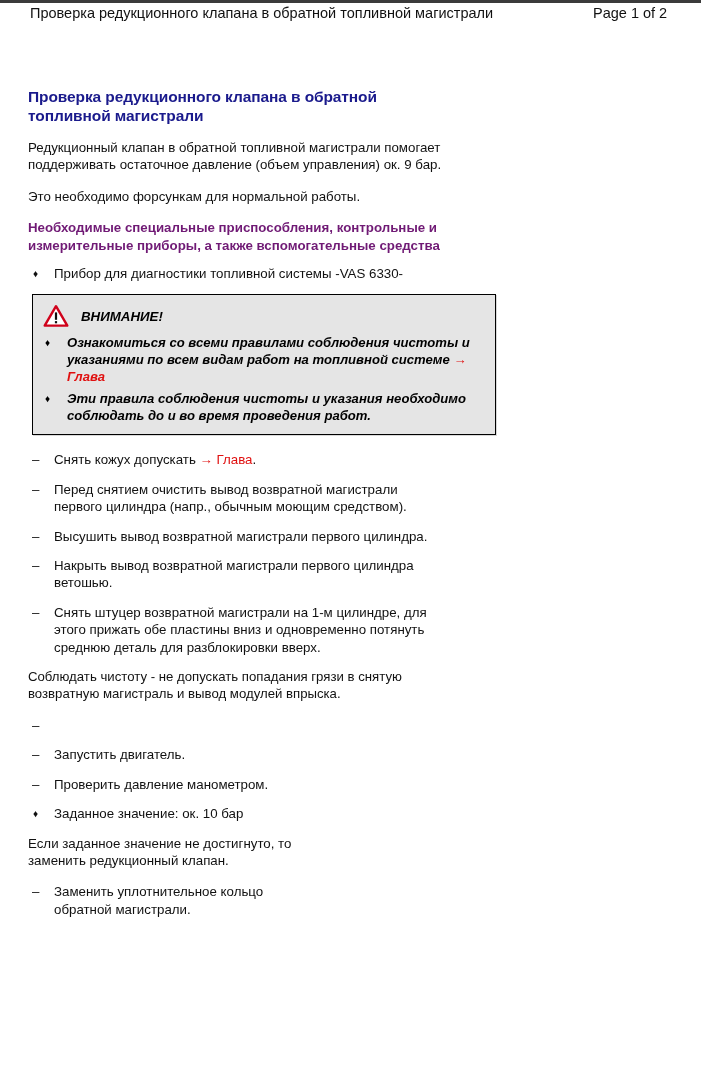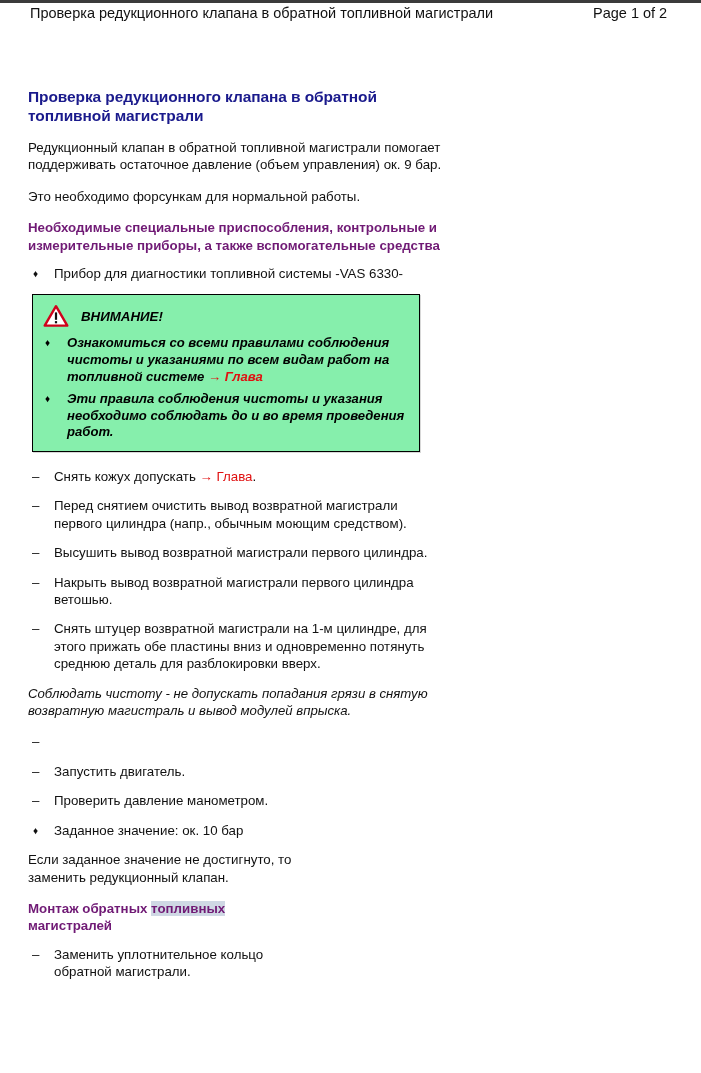--- a/index.html
+++ b/index.html
@@ -79,24 +79,24 @@
   .row .marker.dash { padding-left:4px; font-size:13.3px; }
   .row .marker.diamond { font-size:10px; padding-left:5px; line-height:17.4px; }
   .row .txt { flex:1 1 auto; }
 
   .row.bullet-list .marker { width:26px; }
 
   
   .warn-box {
     position:relative;
     border:1px solid #000;
-    width:388px;
+    width:464px;
     margin:2px 0 16px 4px;
     padding:9px 10px 10px 10px;
-    background:#86efac;
+    background:#e5e5e5;
     box-shadow:1px 1px 0 #d8d8d8;
   }
   .warn-head {
     display:flex; align-items:center; gap:12px;
     margin-bottom:7px;
   }
   .warn-icon { width:26px; height:24px; flex:0 0 auto; }
   .warn-title {
     font-size:13.3px; font-weight:bold; font-style:italic; color:#000;
   }
@@ -120,21 +120,21 @@
     margin:4px 0 8px 2px;
   }
   .note-icon {
     width:25px; height:25px; flex:0 0 auto;
     border-radius:3px;
   }
   .note-title {
     font-size:13.3px; font-weight:bold; font-style:italic; color:#111;
   }
   p.note-body {
-    font-size:13.2px; font-style:italic; line-height:17.4px;
+    font-size:13.2px; line-height:17.4px;
     margin:0 0 14px 0; color:#111;
   }
 
   .sel-hl { background:#cfd8e4; }
 </style>
 </head>
 <body>
 
 <div id="page">
 
@@ -223,21 +223,20 @@
       <span class="txt">Проверить давление манометром.</span>
     </div>
 
     <div class="row">
       <span class="marker diamond">♦</span>
       <span class="txt">Заданное значение: ок. 10 бар</span>
     </div>
 
     <p class="para" style="max-width:280px">Если заданное значение не достигнуто, то заменить редукционный клапан.</p>
 
-    <h2 class="subhead" style="max-width:230px"><span>Монтаж обратных </span><span class="sel-hl">топливных</span><span> магистралей</span></h2>
 
     <div class="row">
       <span class="marker dash">–</span>
       <span class="txt" style="max-width:250px">Заменить уплотнительное кольцо обратной магистрали.</span>
     </div>
 
   </div>
 </div>
 
 </body></html>

